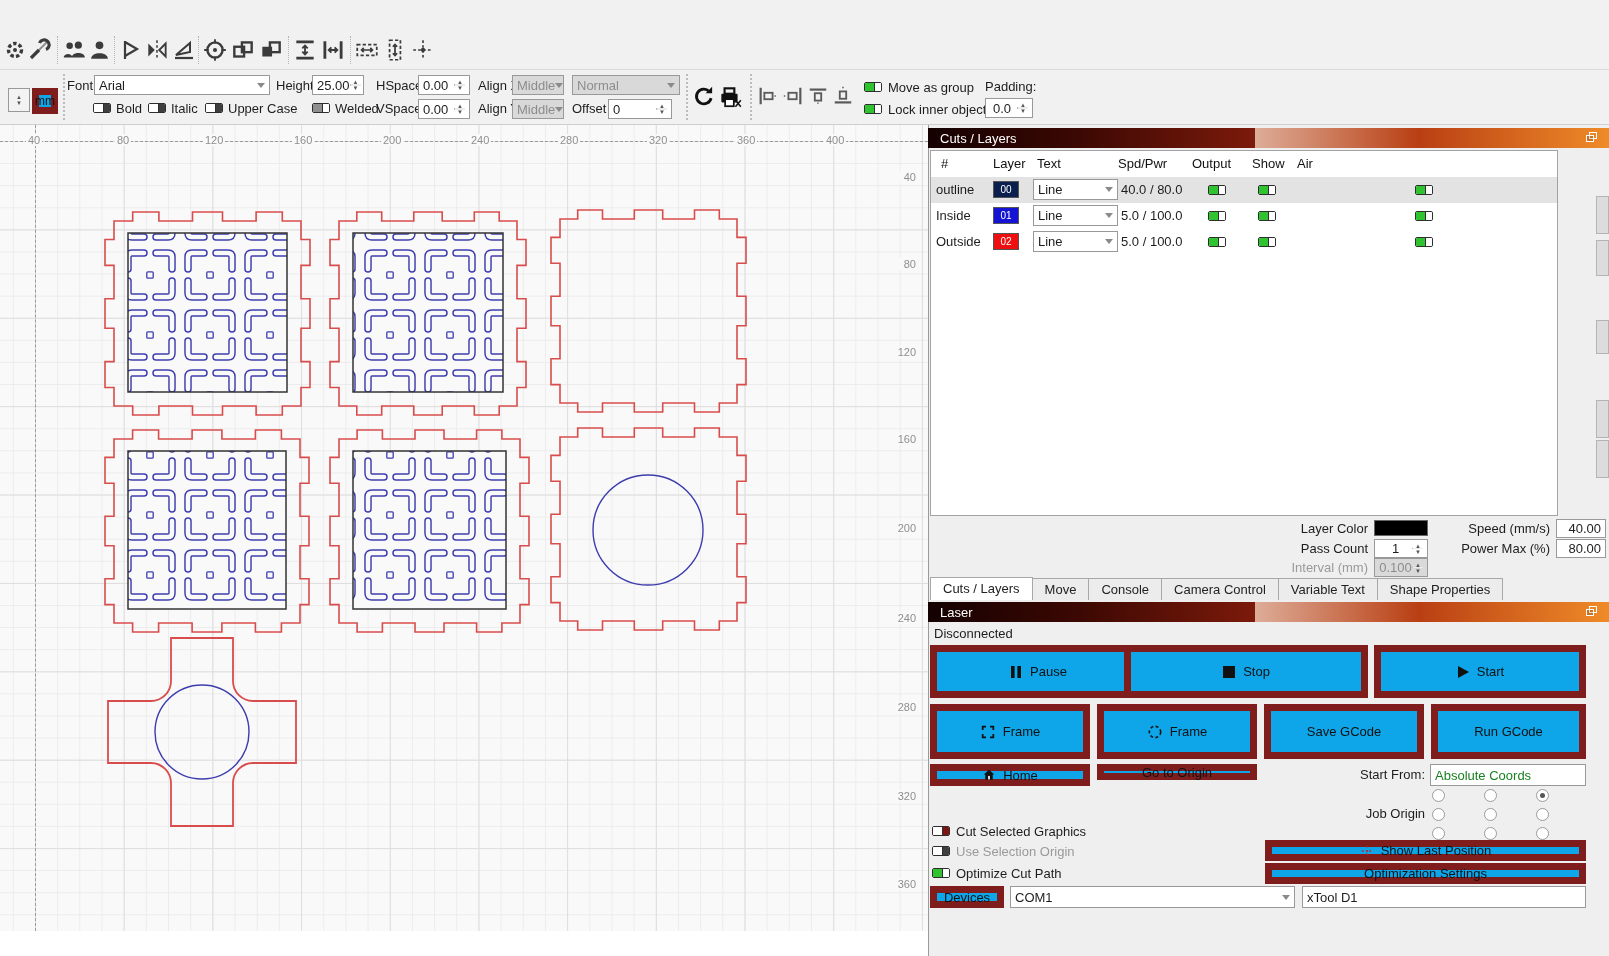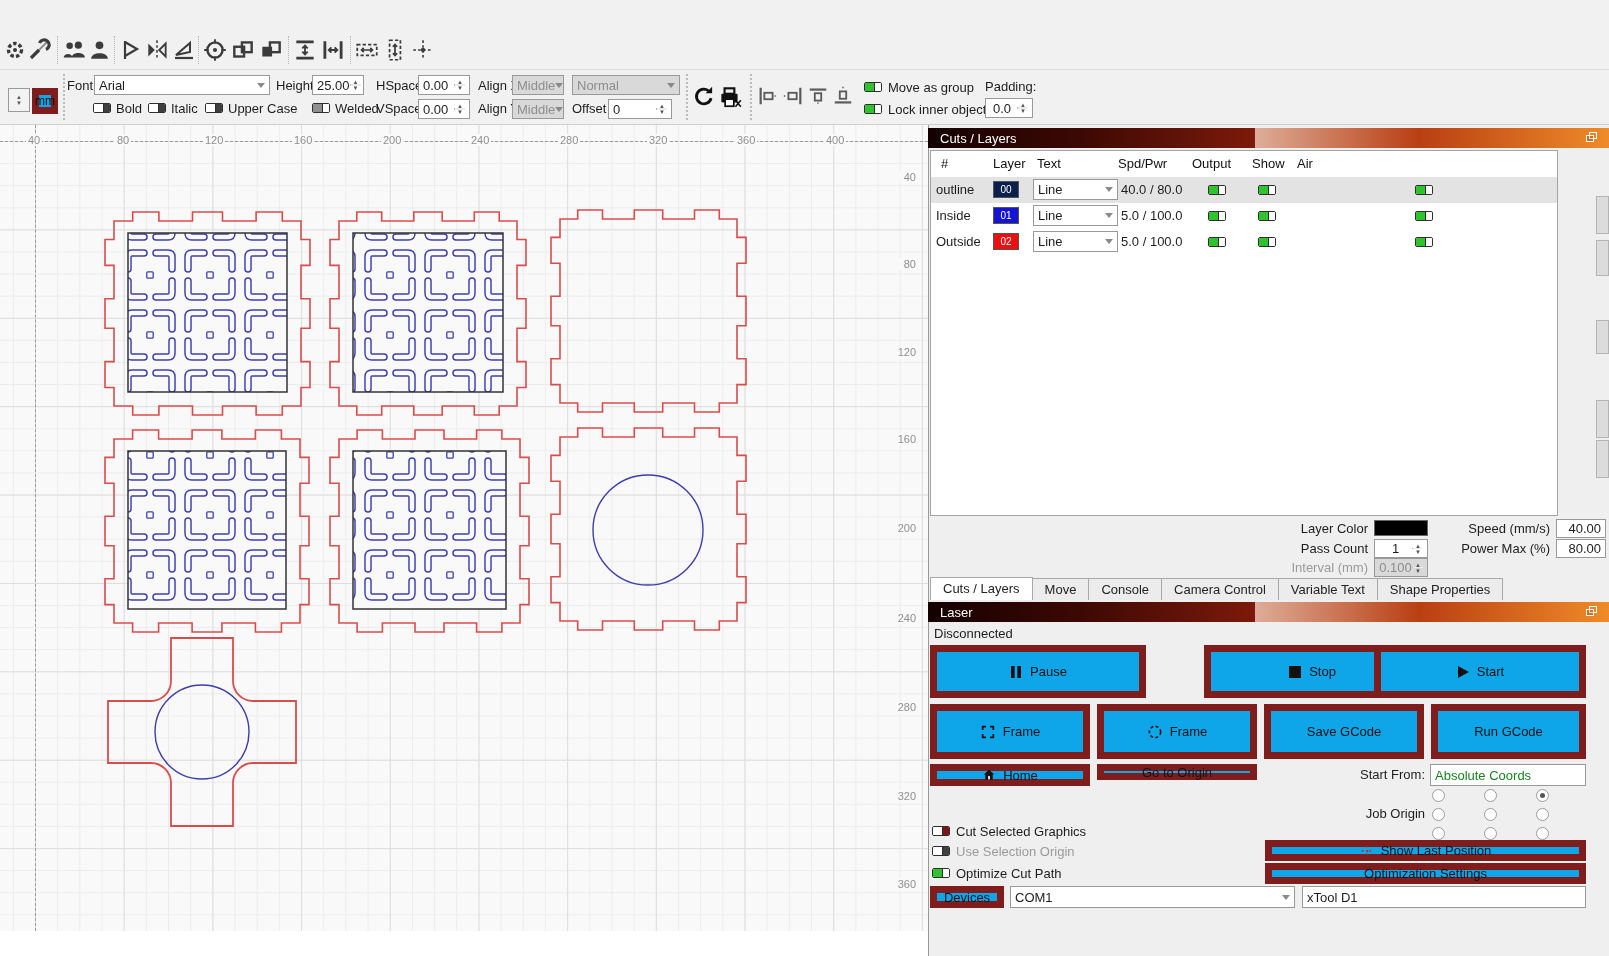--- a/index.html
+++ b/index.html
@@ -498,21 +498,21 @@
 
   <button class="btn" style="left:930px;top:645px;width:216px;height:53px">
     <span class="ico" style="position:static">
         <svg width="14" height="14" viewBox="0 0 14 14">
           <rect x="2" y="1" width="3.6" height="12" fill="#111"></rect>
           <rect x="8.4" y="1" width="3.6" height="12" fill="#111"></rect>
         </svg>
       </span>
     <span>Pause</span>
   </button>
-  <button class="btn" style="left:1204px;top:645px;width:216px;height:53px">
+  <button class="btn" style="left:1124px;top:645px;width:244px;height:53px">
     <span class="ico" style="position:static">
         <svg width="14" height="14" viewBox="0 0 14 14">
           <rect x="1" y="1" width="12" height="12" fill="#111"></rect>
         </svg>
       </span>
     <span>Stop</span>
   </button>
   <button class="btn" style="left:1374px;top:645px;width:212px;height:53px">
     <span class="ico" style="position:static">
         <svg width="14" height="14" viewBox="0 0 14 14">

